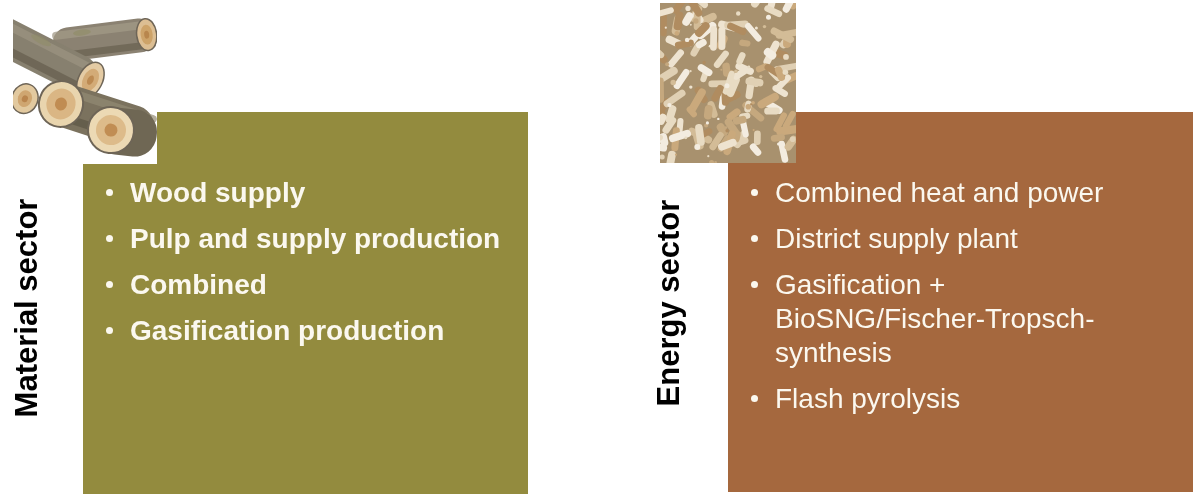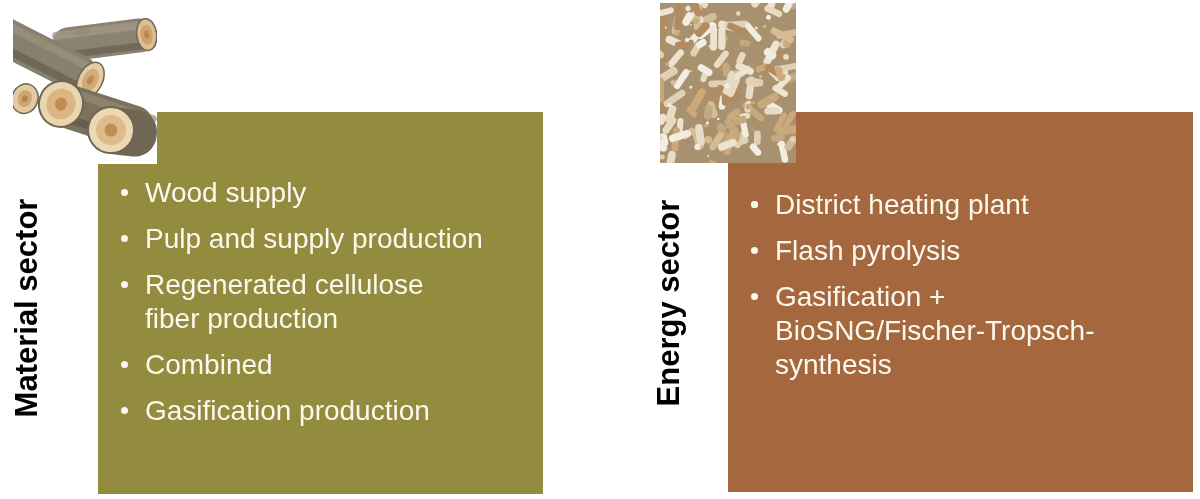--- a/index.html
+++ b/index.html
@@ -39,42 +39,40 @@
     display: flex; align-items: center; justify-content: center;
     transform: rotate(-90deg);
     font-weight: bold;
     font-size: 31px;
     color: #000000;
     white-space: nowrap;
   }
   .photo { position: absolute; display: block; }
 
   
-  #material-box   { left: 98px;  top: 112px; width: 445px; height: 382px; }
+  #material-box   { left: 83px;  top: 112px; width: 445px; height: 382px; font-weight: bold; }
   #material-photo { left: 13px;  top: 6px;   width: 144px; height: 158px; }
   #material-label { left: -108px; top: 289px; }
 
   
   #energy-box   { left: 728px; top: 112px; width: 465px; height: 380px; }
   #energy-photo { left: 660px; top: 3px;   width: 136px; height: 160px; }
   #energy-label { left: 534px; top: 284px; }
 </style>
 </head>
 <body>
 
 <div class="slide">
 
   <div>
 
     <div class="sector-box" id="material-box" style="background-color: rgb(147, 139, 62); color: rgb(251, 248, 239);">
       <ul class="items">
         <li><span class="bullet-dot"></span><span>Wood supply</span></li>
         <li><span class="bullet-dot"></span><span>Pulp and supply production</span></li>
-        <li><span class="bullet-dot"></span><span>Regenerated cellulose
-fiber production</span></li>
         <li><span class="bullet-dot"></span><span>Combined</span></li>
         <li><span class="bullet-dot"></span><span>Gasification production</span></li>
       </ul>
     </div>
 
     <svg class="photo" id="material-photo" viewBox="0 0 144 158" xmlns="http://www.w3.org/2000/svg">
       <rect x="0" y="0" width="144" height="158" fill="#ffffff"></rect>
 
       <g transform="rotate(-7 90 34)">
         <rect x="40" y="17" width="102" height="34" rx="15" fill="#8b8272"></rect>
@@ -122,26 +120,26 @@
 
     <div class="v-label" id="material-label">
       <span style="color: rgb(0, 0, 0);">Material sector</span>
     </div>
   </div>
 
   <div>
 
     <div class="sector-box" id="energy-box" style="background-color: rgb(165, 104, 62); color: rgb(251, 248, 239);">
       <ul class="items">
-        <li><span class="bullet-dot"></span></li>
-        <li><span class="bullet-dot"></span><span>District heating plant</span></li>
-        <li><span class="bullet-dot"></span><span>Flash pyrolysis</span></li>
+        <li><span class="bullet-dot"></span><span>Combined heat and power</span></li>
+        <li><span class="bullet-dot"></span><span>District supply plant</span></li>
         <li><span class="bullet-dot"></span><span>Gasification +
 BioSNG/Fischer-Tropsch-
 synthesis</span></li>
+        <li><span class="bullet-dot"></span><span>Flash pyrolysis</span></li>
       </ul>
     </div>
 
     <svg class="photo" id="energy-photo" viewBox="0 0 136 160" xmlns="http://www.w3.org/2000/svg">
       <rect x="0" y="0" width="136" height="160" fill="#a8916e"></rect>
       <g id="pellets-layer">
           <rect x="-10.3" y="-3.5" width="20.6" height="7.0" rx="3.5" transform="translate(113.3 103.8) rotate(31)" fill="#f3ece0"></rect>
           <rect x="-7.7" y="-3.7" width="15.4" height="7.4" rx="3.7" transform="translate(115.2 71.5) rotate(45)" fill="#e8dbc3"></rect>
           <rect x="-11.5" y="-3.3" width="22.9" height="6.7" rx="3.3" transform="translate(21.6 76.1) rotate(124)" fill="#f3ece0"></rect>
           <rect x="-5.5" y="-3.5" width="11.1" height="7.0" rx="3.5" transform="translate(111.2 2.4) rotate(107)" fill="#eee3d0"></rect>

